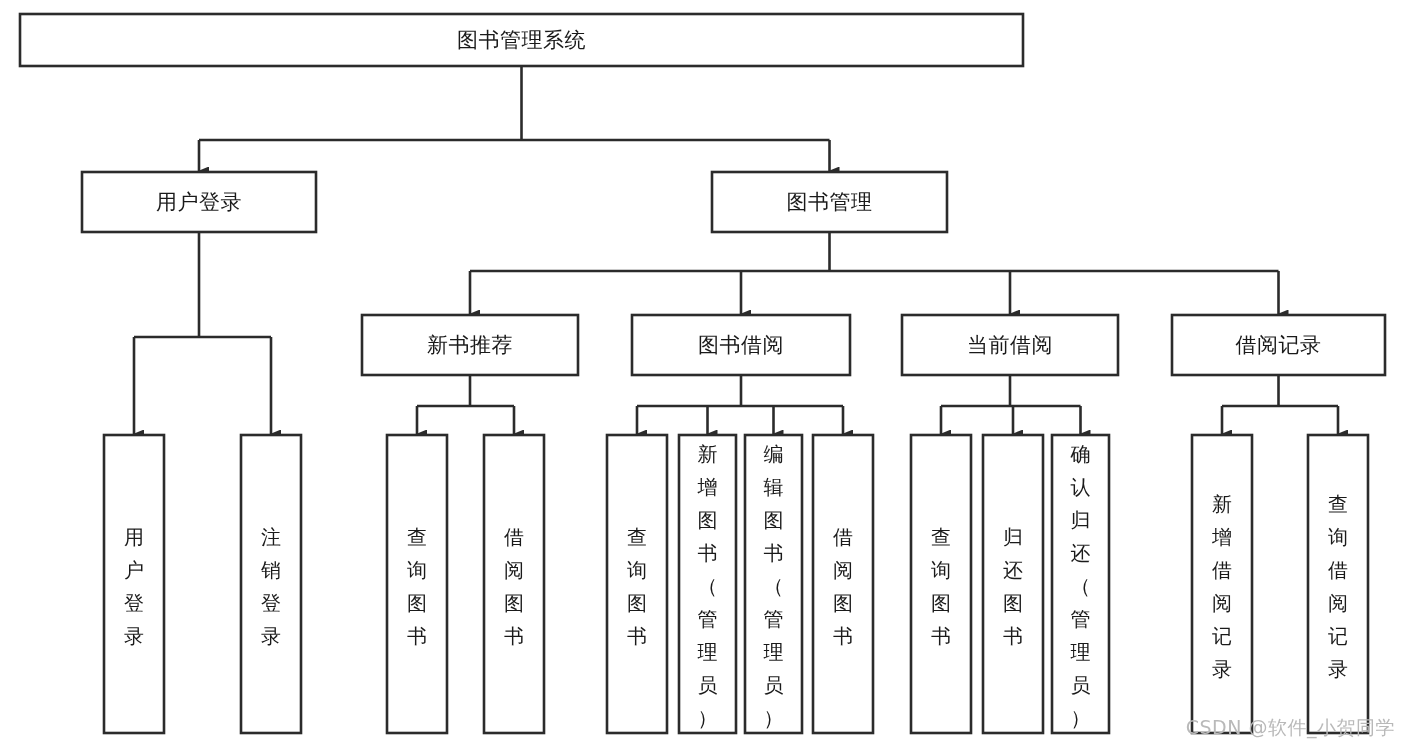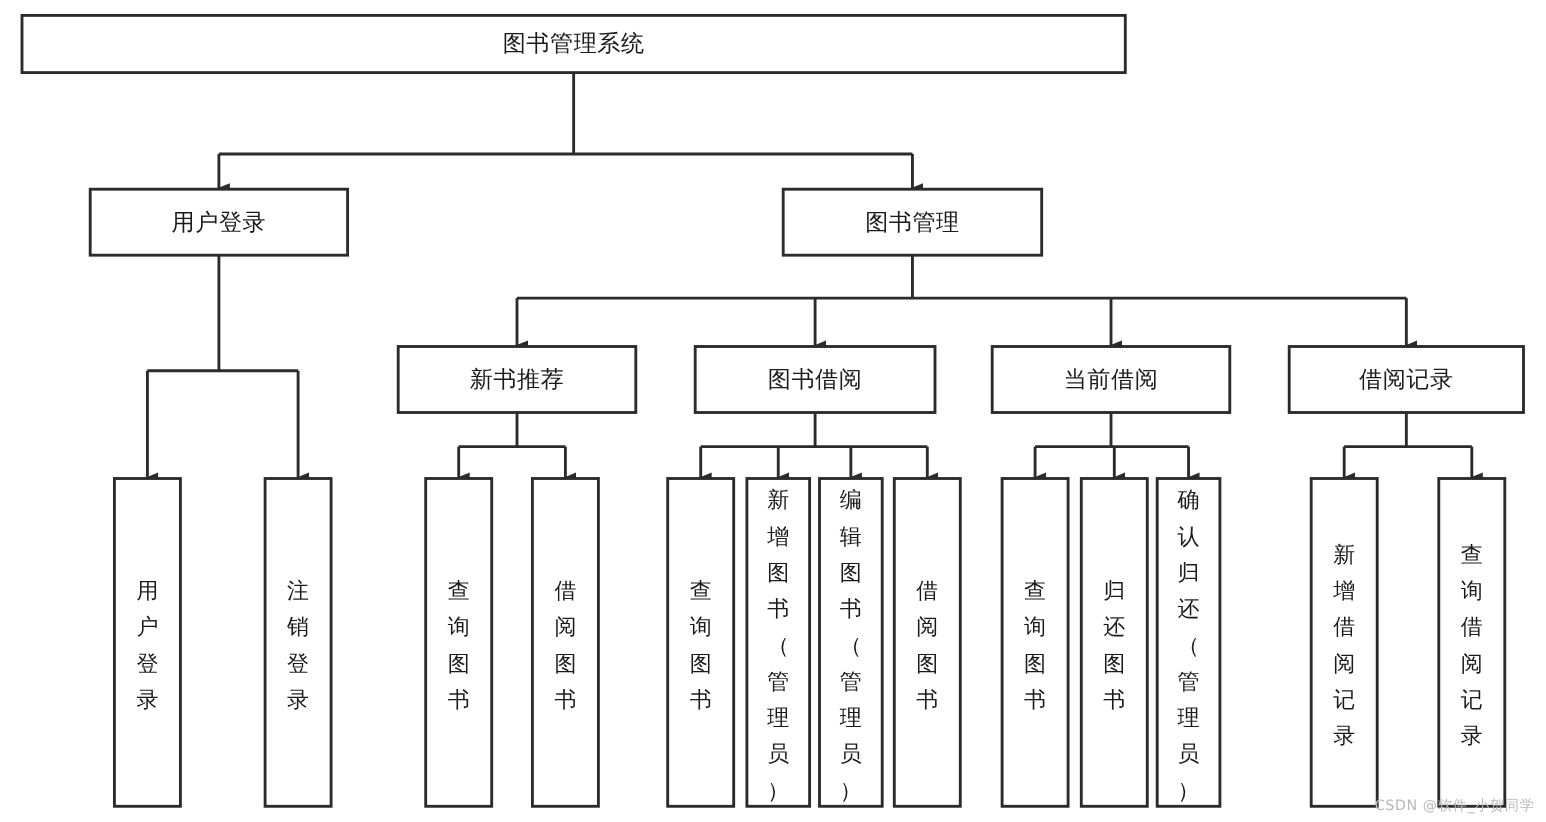--- a/index.html
+++ b/index.html
@@ -52,21 +52,21 @@
     stroke: #2b2b2b;
     stroke-width: 2.6;
     fill: none;
     stroke-linecap: butt;
   }
   .watermark {
     position: absolute;
     right: 10px;
     bottom: 6px;
     font-family: "DejaVu Sans", "Liberation Sans", sans-serif;
-    font-size: 13px;
+    font-size: 19px;
     color: #b9b9b9;
     white-space: nowrap;
     user-select: none;
     letter-spacing: 0.5px;
   }
 </style>
 </head>
 <body>
 
 <div id="diagram-root">

